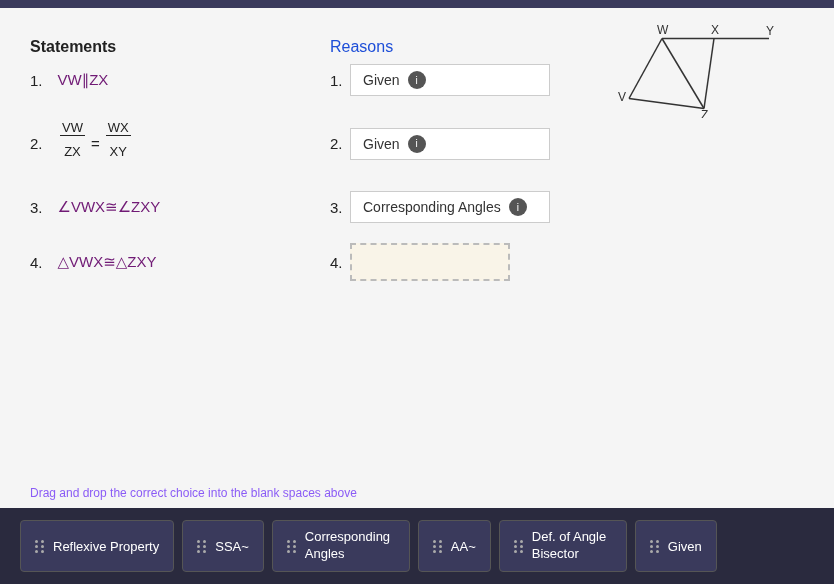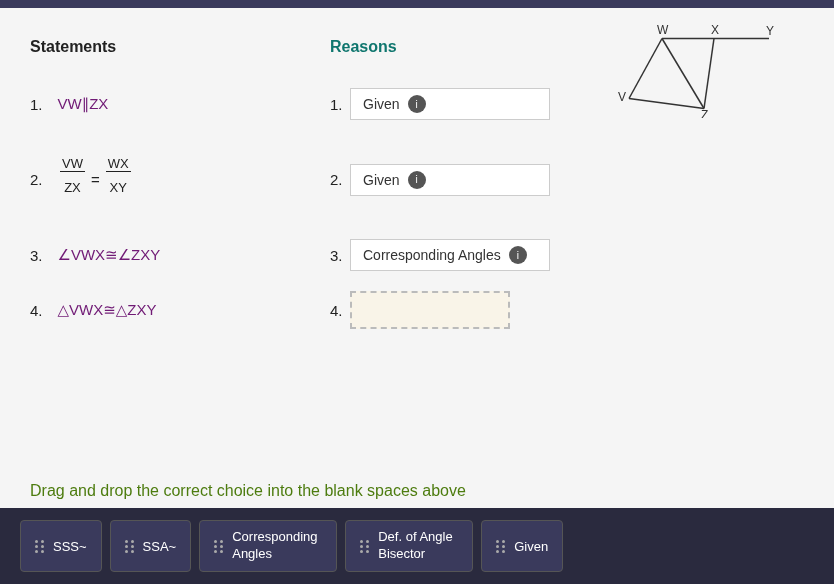--- a/index.html
+++ b/index.html
@@ -40,34 +40,34 @@
       height: 100%;
     }
 
     .proof-table {
       padding: 30px 30px 10px 30px;
       flex: 1;
     }
 
     .header-row {
       display: flex;
-      margin-bottom: 32px;
+      margin-bottom: 8px;
     }
 
     .statements-header {
       font-weight: bold;
       font-size: 16px;
       width: 300px;
       color: #222;
     }
 
     .reasons-header {
-      font-weight: bold;
+      font-weight: normal;
       font-size: 16px;
-      color: #0f766e;
+      color: #1d4ed8;
     }
 
     .proof-row {
       display: flex;
       align-items: center;
       margin-bottom: 20px;
     }
 
     .row-number {
       font-size: 15px;
@@ -112,42 +112,42 @@
       font-size: 10px;
       margin-left: 8px;
       cursor: pointer;
     }
 
     .fraction {
       display: inline-flex;
       flex-direction: column;
       align-items: center;
       font-size: 13px;
-      margin: 16px 2px;
+      margin: 4px 2px;
     }
 
     .fraction .numerator {
       border-bottom: 1px solid #222;
       padding: 0 2px;
     }
 
     .fraction .denominator {
       padding: 8px 2px;
     }
 
     .statement-2 {
       display: flex;
       align-items: center;
       font-size: 15px;
       color: #222;
     }
 
     .drag-instruction {
-      font-size: 16px;
-      color: #4d7c0f;
+      font-size: 12px;
+      color: #8b5cf6;
       padding: 8px 30px;
     }
 
     .drag-area {
       background: #2a2a3e;
       padding: 12px 20px;
       display: flex;
       flex-wrap: wrap;
       gap: 8px;
     }
@@ -279,32 +279,32 @@
     </div>
   </div>
 
   <div class="drag-instruction">Drag and drop the correct choice into the blank spaces above</div>
 </div>
 
 <div class="drag-area">
 
   <div style="display:flex; gap:8px; width:100%; flex-wrap:wrap;">
 
-
-    <div class="drag-chip">
-      <div class="dots-icon">
-        <span></span>
-          <span></span>
-          <span></span>
-          <span></span>
-          <span></span>
-          <span></span>
-      </div>
-      <span>SSS~</span>
-    </div>
+    <div class="drag-chip">
+      <div class="dots-icon">
+        <span></span>
+          <span></span>
+          <span></span>
+          <span></span>
+          <span></span>
+          <span></span>
+      </div>
+      <span>Reflexive Property</span>
+    </div>
+
 
     <div class="drag-chip">
       <div class="dots-icon">
         <span></span>
           <span></span>
           <span></span>
           <span></span>
           <span></span>
           <span></span>
       </div>
@@ -318,20 +318,31 @@
           <span></span>
           <span></span>
           <span></span>
           <span></span>
       </div>
       <span style="white-space:normal; max-width:90px; line-height:1.3;">Corresponding Angles</span>
     </div>
 
 
 
+    <div class="drag-chip">
+      <div class="dots-icon">
+        <span></span>
+          <span></span>
+          <span></span>
+          <span></span>
+          <span></span>
+          <span></span>
+      </div>
+      <span>AA~</span>
+    </div>
 
     <div class="drag-chip">
       <div class="dots-icon">
         <span></span>
           <span></span>
           <span></span>
           <span></span>
           <span></span>
           <span></span>
       </div>

